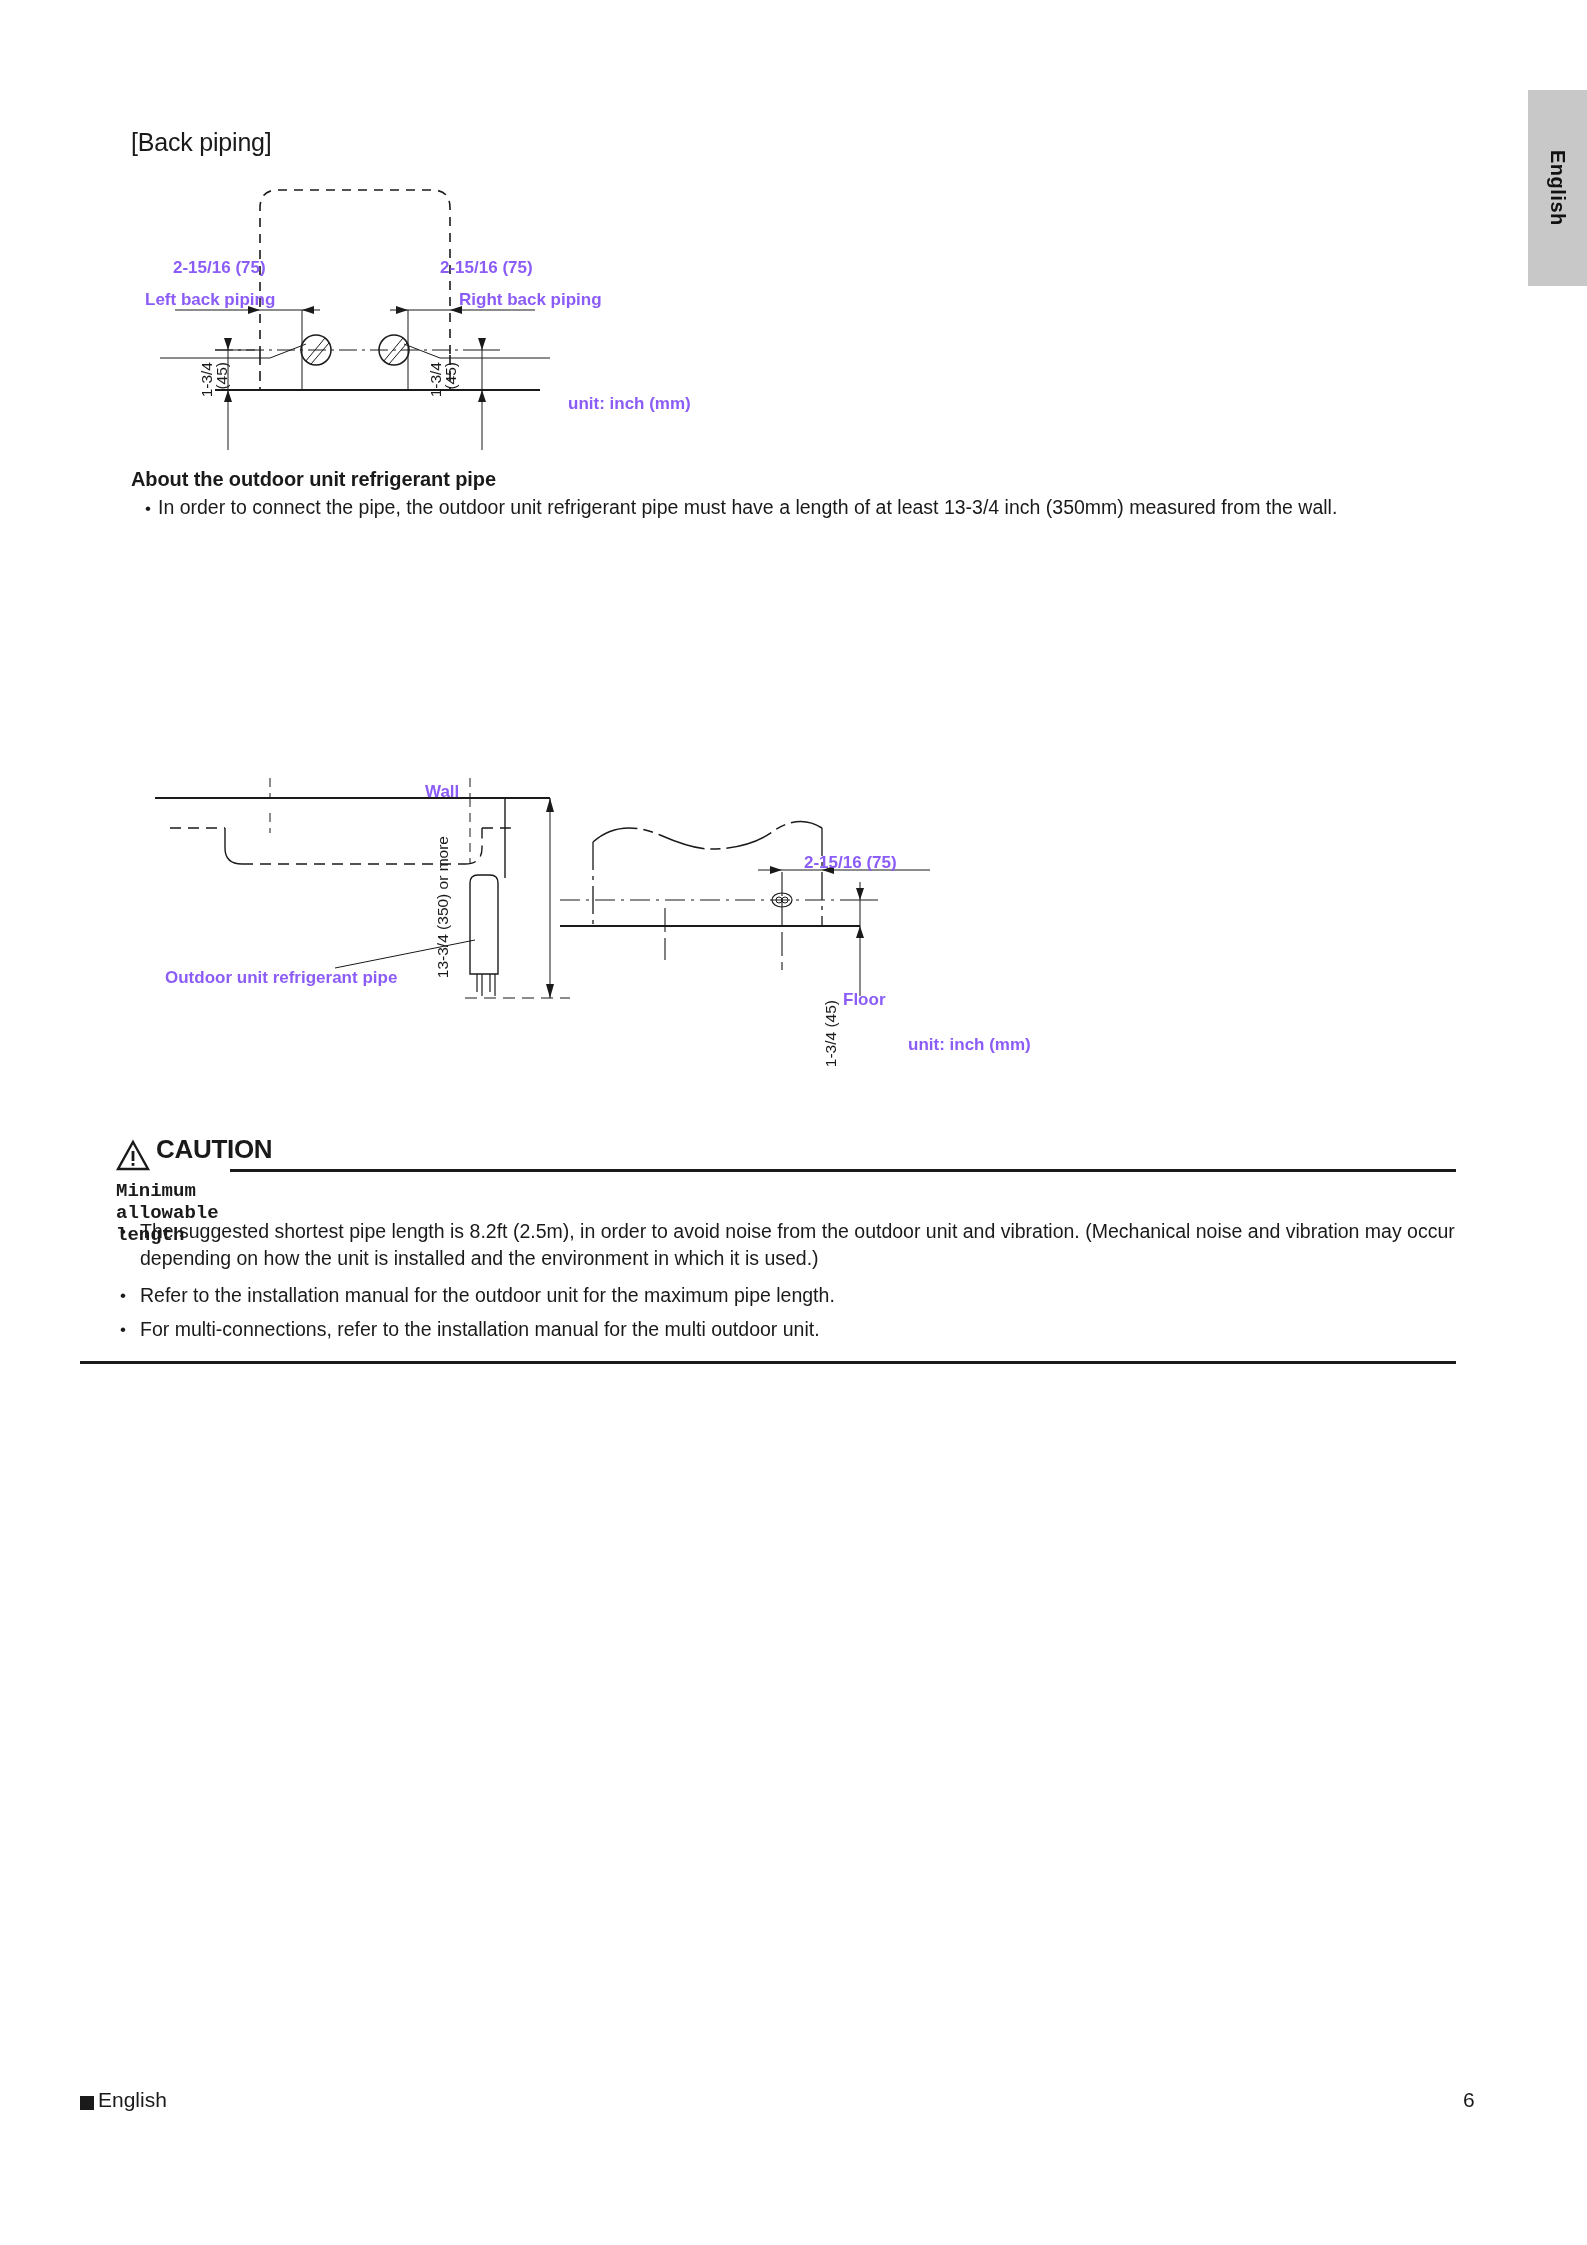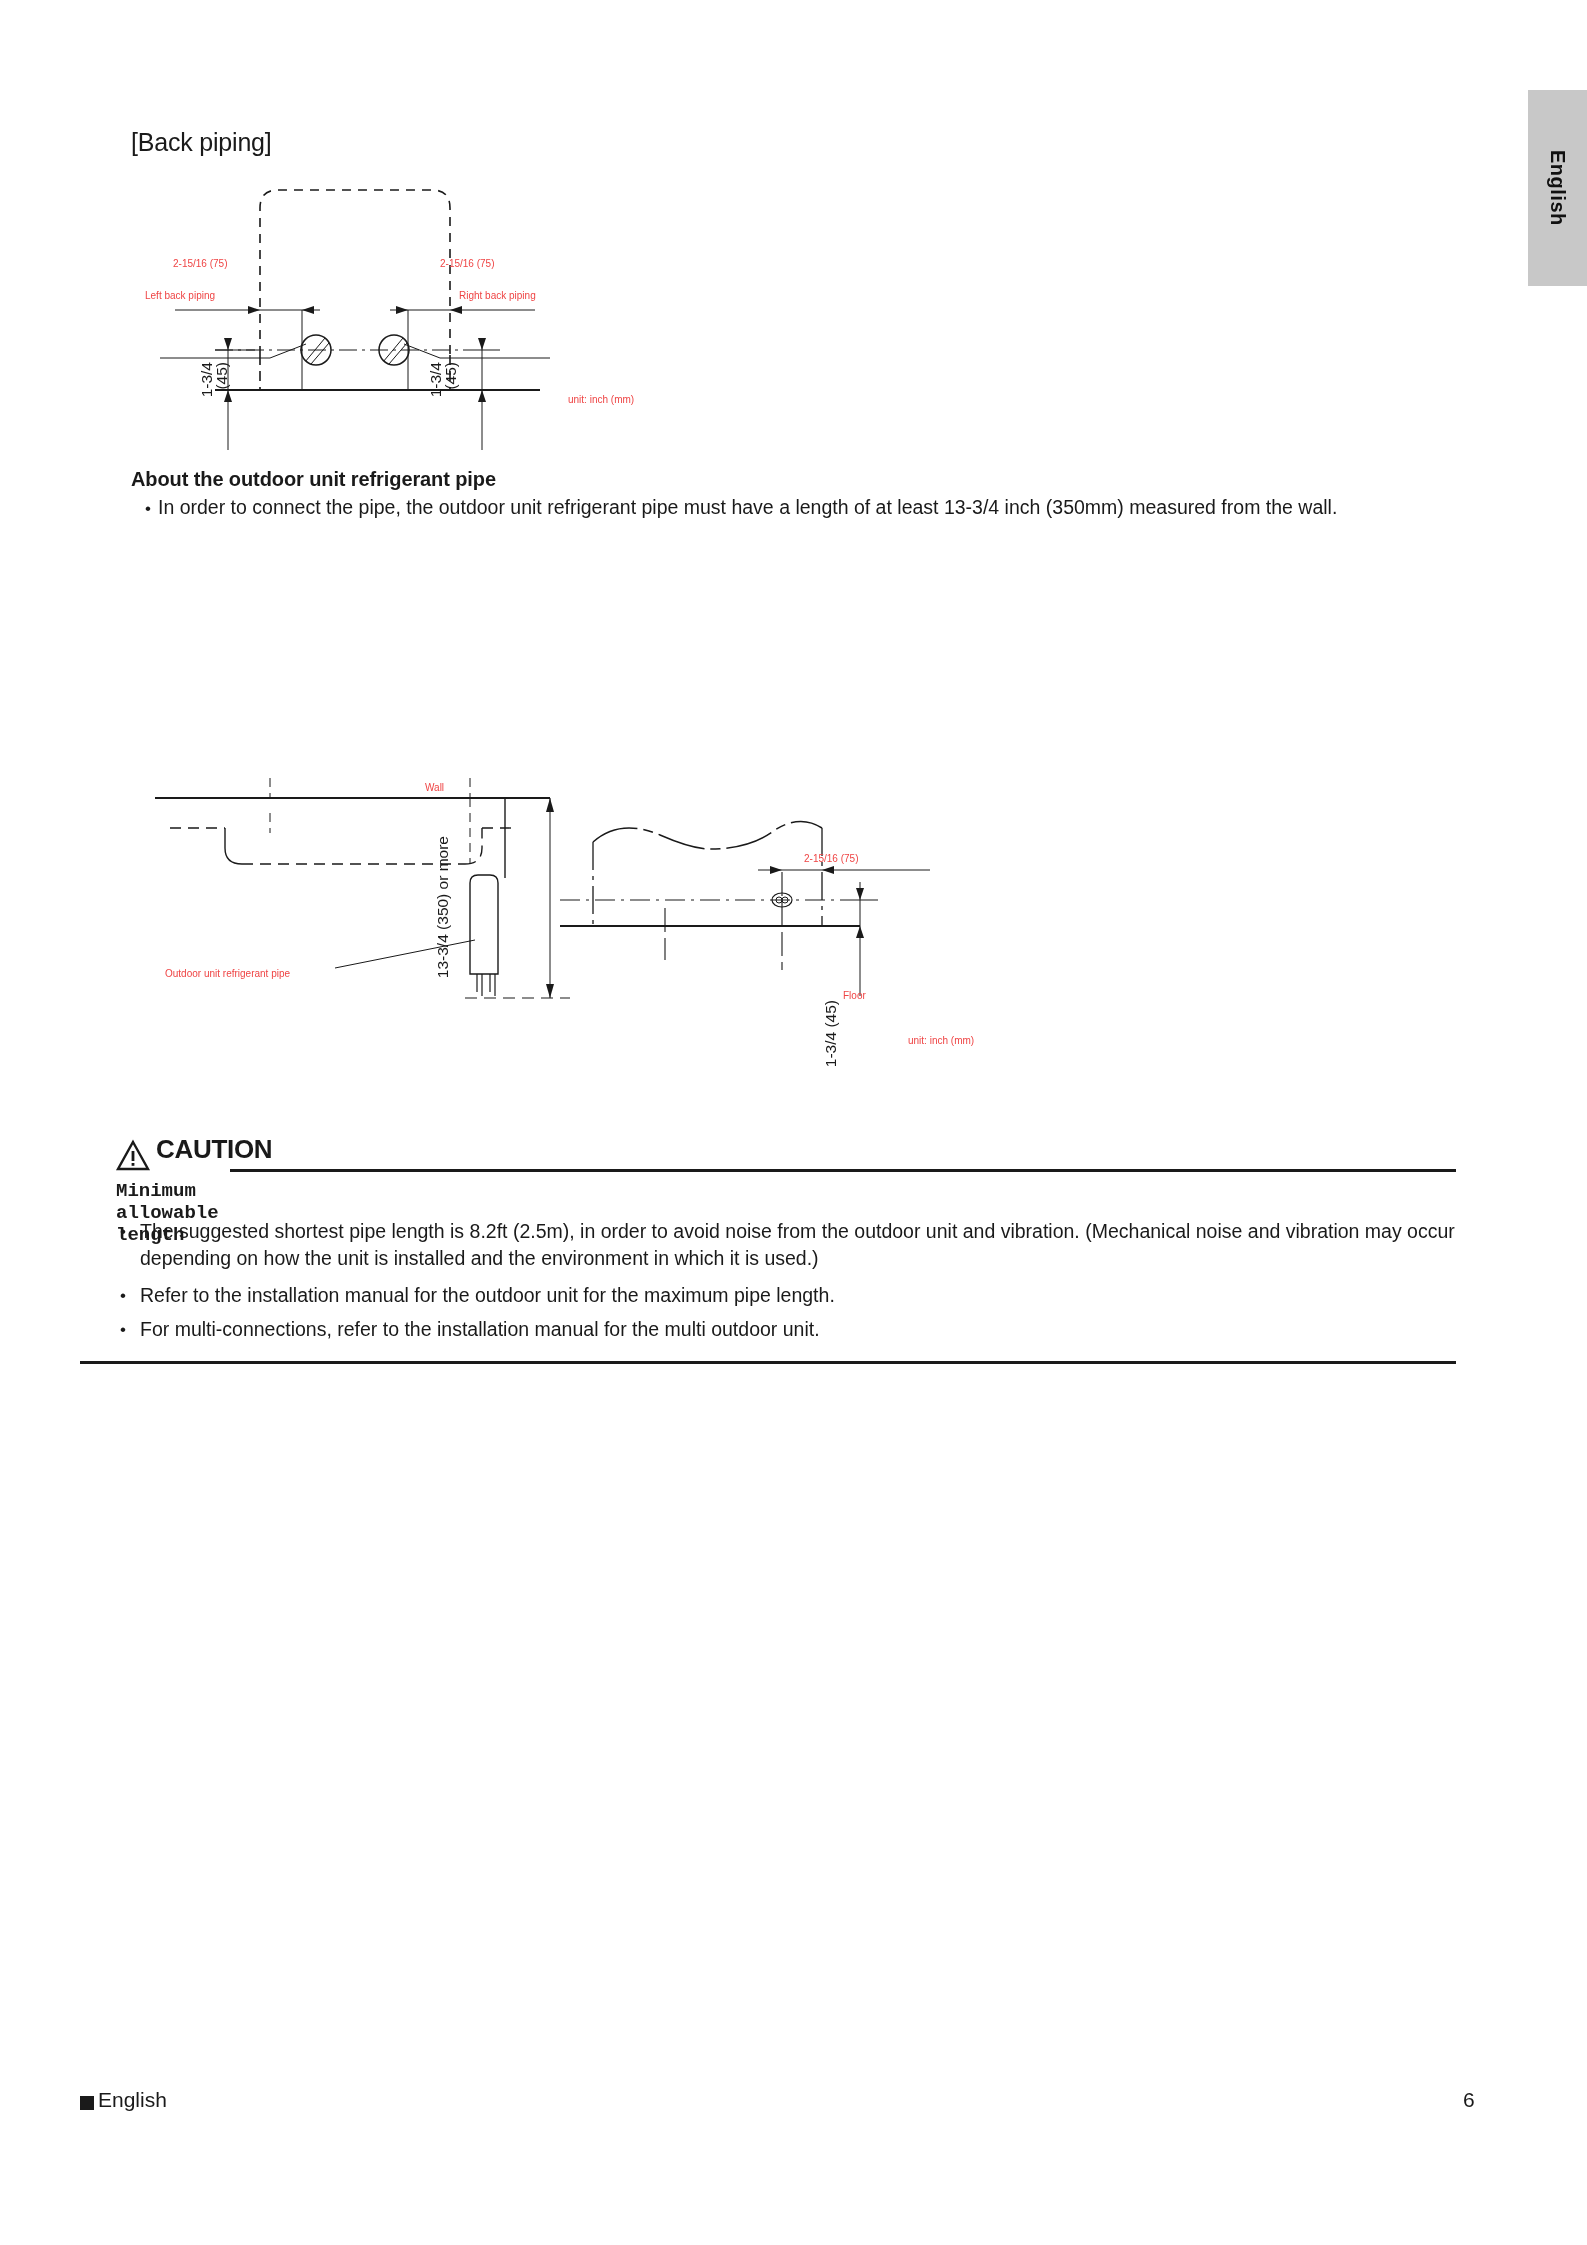--- a/index.html
+++ b/index.html
@@ -73,23 +73,24 @@
   }
   .bullet-row .txt {
     display: block;
     padding-left: 13px;
   }
 
   
   .dg { position: absolute; }
   .lbl {
     position: absolute;
-    font-size: 10px;
+    font-size: 17px;
     white-space: nowrap;
-    color: #ef4444;
+    color: #8b5cf6;
+    font-weight: bold;
   }
   .lbl-v {
     position: absolute;
     font-size: 15.5px;
     white-space: nowrap;
     writing-mode: vertical-rl;
     transform: rotate(180deg);
     color: #1a1a1a;
   }
 

